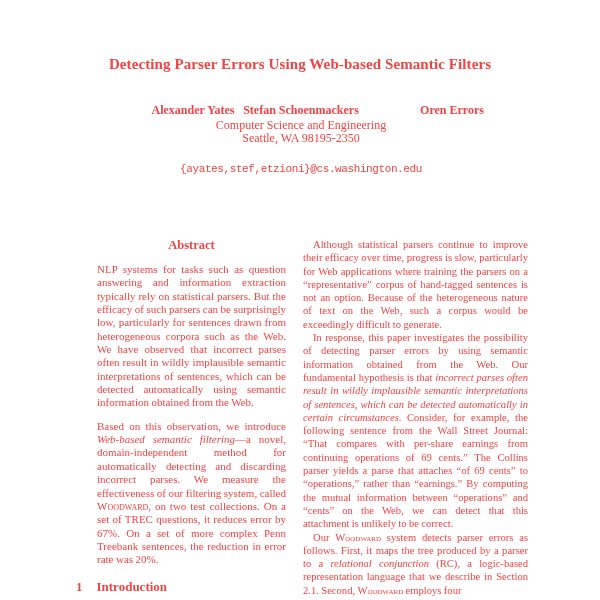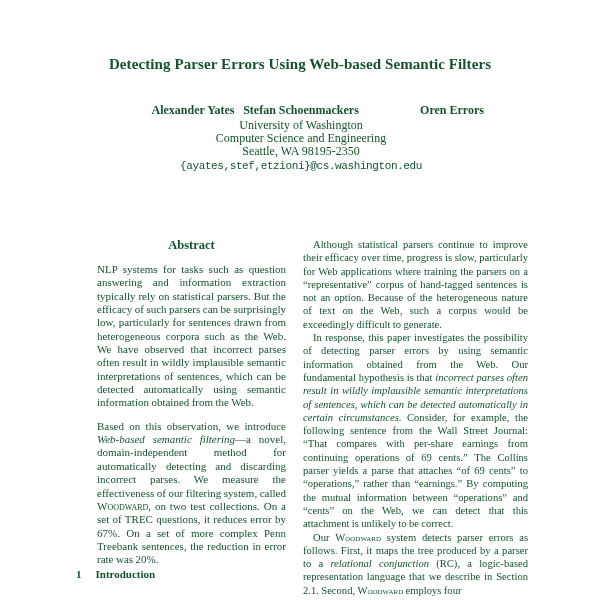--- a/index.html
+++ b/index.html
@@ -7,21 +7,21 @@
     padding: 0;
     background: #ffffff;
   }
   .page {
     position: relative;
     width: 600px;
     height: 600px;
     background: #ffffff;
     overflow: hidden;
     font-family: "Liberation Serif", serif;
-    color: #14532d;
+    color: #ef4444;
   }
   .title {
     position: absolute;
     top: 56px;
     left: 0;
     width: 600px;
     margin: 0;
     text-align: center;
     font-size: 15px;
     font-weight: 700;
@@ -43,21 +43,21 @@
     top: 119px;
     left: 1px;
     width: 600px;
     text-align: center;
     font-size: 12px;
     line-height: 13.2px;
   }
   .email {
     font-family: "Liberation Mono", monospace;
     font-size: 11px;
-    margin-top: 1px;
+    margin-top: 18px;
     letter-spacing: -0.4px;
   }
   .col {
     position: absolute;
     top: 238px;
   }
   .col-left {
     left: 76px;
     width: 228px;
   }
@@ -71,21 +71,22 @@
   .abs-p {
     margin: 10px 18px 0 21px;
     font-size: 11px;
     line-height: 13.35px;
     text-align: justify;
     word-spacing: -0.3px;
     hyphens: auto;
   }
   .abs-p.first { }
   .sec-head {
-    font-size: 11px;
+    margin-top: 12px;
+    font-size: 13px;
     font-weight: 700;
     line-height: 15px;
   }
   .sec-num { margin-right: 14px; }
   .col-right {
     left: 303px;
     width: 225px;
     font-size: 10.6px;
     line-height: 13.3px;
     text-align: justify;
@@ -104,21 +105,20 @@
 
 <div class="page">
 
   <h1 class="title">Detecting Parser Errors Using Web-based Semantic Filters</h1>
 
   <div class="author a1">Alexander Yates</div>
   <div class="author a2">Stefan Schoenmackers</div>
   <div class="author a3">Oren Errors</div>
 
   <div class="affil">
-    <div>University of Washington</div>
     <div>Computer Science and Engineering</div>
     <div>Seattle, WA 98195-2350</div>
     <div class="email">{ayates,stef,etzioni}@cs.washington.edu</div>
   </div>
 
   <div class="col col-left">
     <div class="abs-head">Abstract</div>
     <p class="abs-p first"><span>NLP systems for tasks such as question answering and information extraction typically rely on statistical parsers. But the efficacy of such parsers can be surprisingly low, particularly for sentences drawn from heterogeneous corpora such as the Web. We have observed that incorrect parses often result in wildly implausible semantic interpretations of sentences, which can be detected automatically using semantic information obtained from the Web.</span></p>
     <p class="abs-p"><span>Based on this observation, we introduce </span><span class="it">Web-based semantic filtering</span><span>—a novel, domain-independent method for automatically detecting and discarding incorrect parses. We measure the effectiveness of our filtering system, called </span><span class="sc">Woodward</span><span>, on two test collections. On a set of TREC questions, it reduces error by 67%. On a set of more complex Penn Treebank sentences, the reduction in error rate was 20%.</span></p>
     <div class="sec-head">

